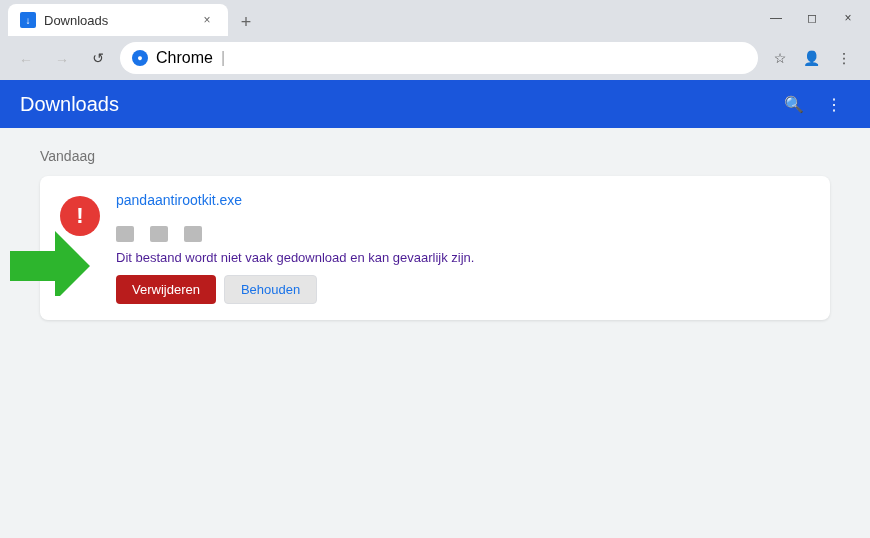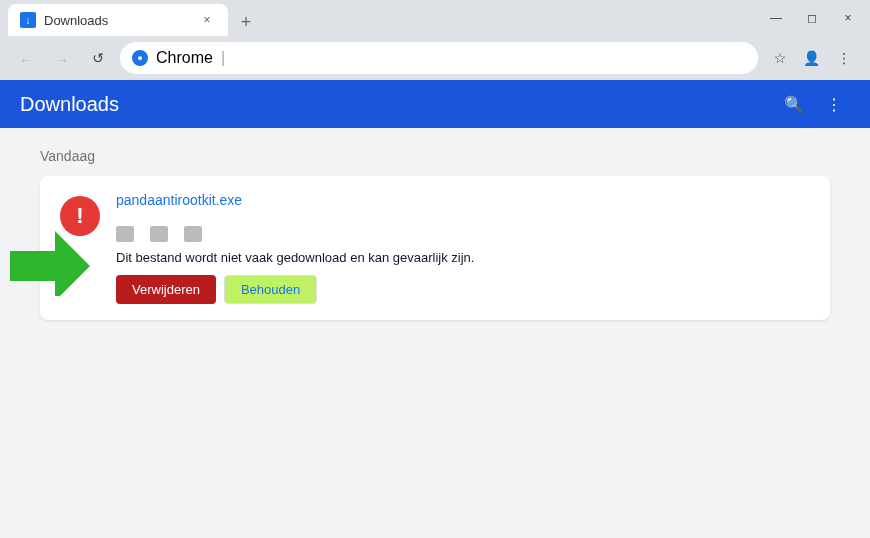--- a/index.html
+++ b/index.html
@@ -176,36 +176,36 @@
       margin-bottom: 8px;
       align-items: center;
     }
     .meta-block {
       width: 18px; height: 16px;
       background: #bbb;
       border-radius: 2px;
     }
     .download-warning {
       font-size: 13px;
-      color: #0f172a;
+      color: #4c1d95;
       margin-bottom: 10px;
     }
     .download-actions { display: flex; gap: 8px; }
     .btn-delete {
       background: #b91c1c;
       color: white;
       border: none;
       border-radius: 4px;
       padding: 6px 16px;
       font-size: 13px;
       cursor: pointer;
       font-weight: 500;
     }
     .btn-keep {
-      background: #bef264;
+      background: #e5e5e5;
       color: #1a73e8;
       border: 1px solid #dadce0;
       border-radius: 4px;
       padding: 6px 16px;
       font-size: 13px;
       cursor: pointer;
       font-weight: 500;
     }
     
     .arrow-svg {

